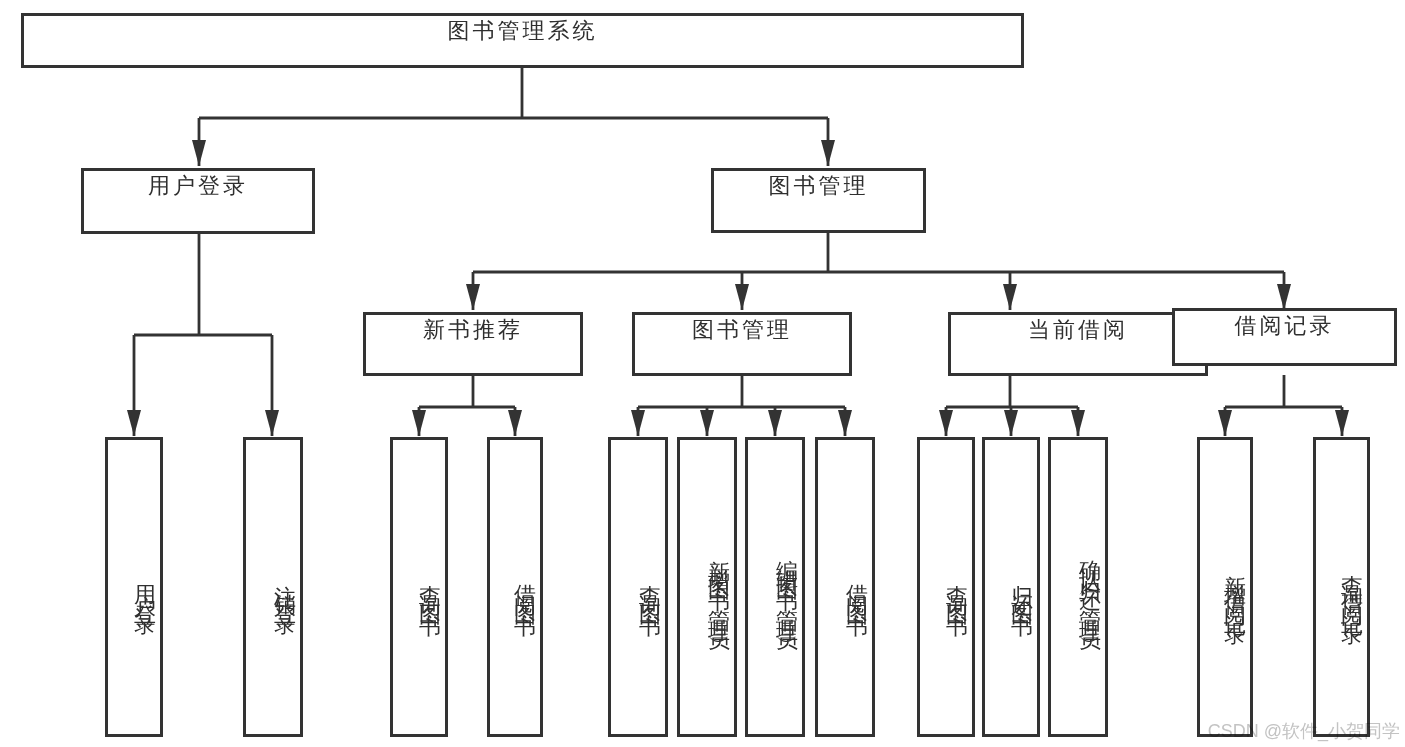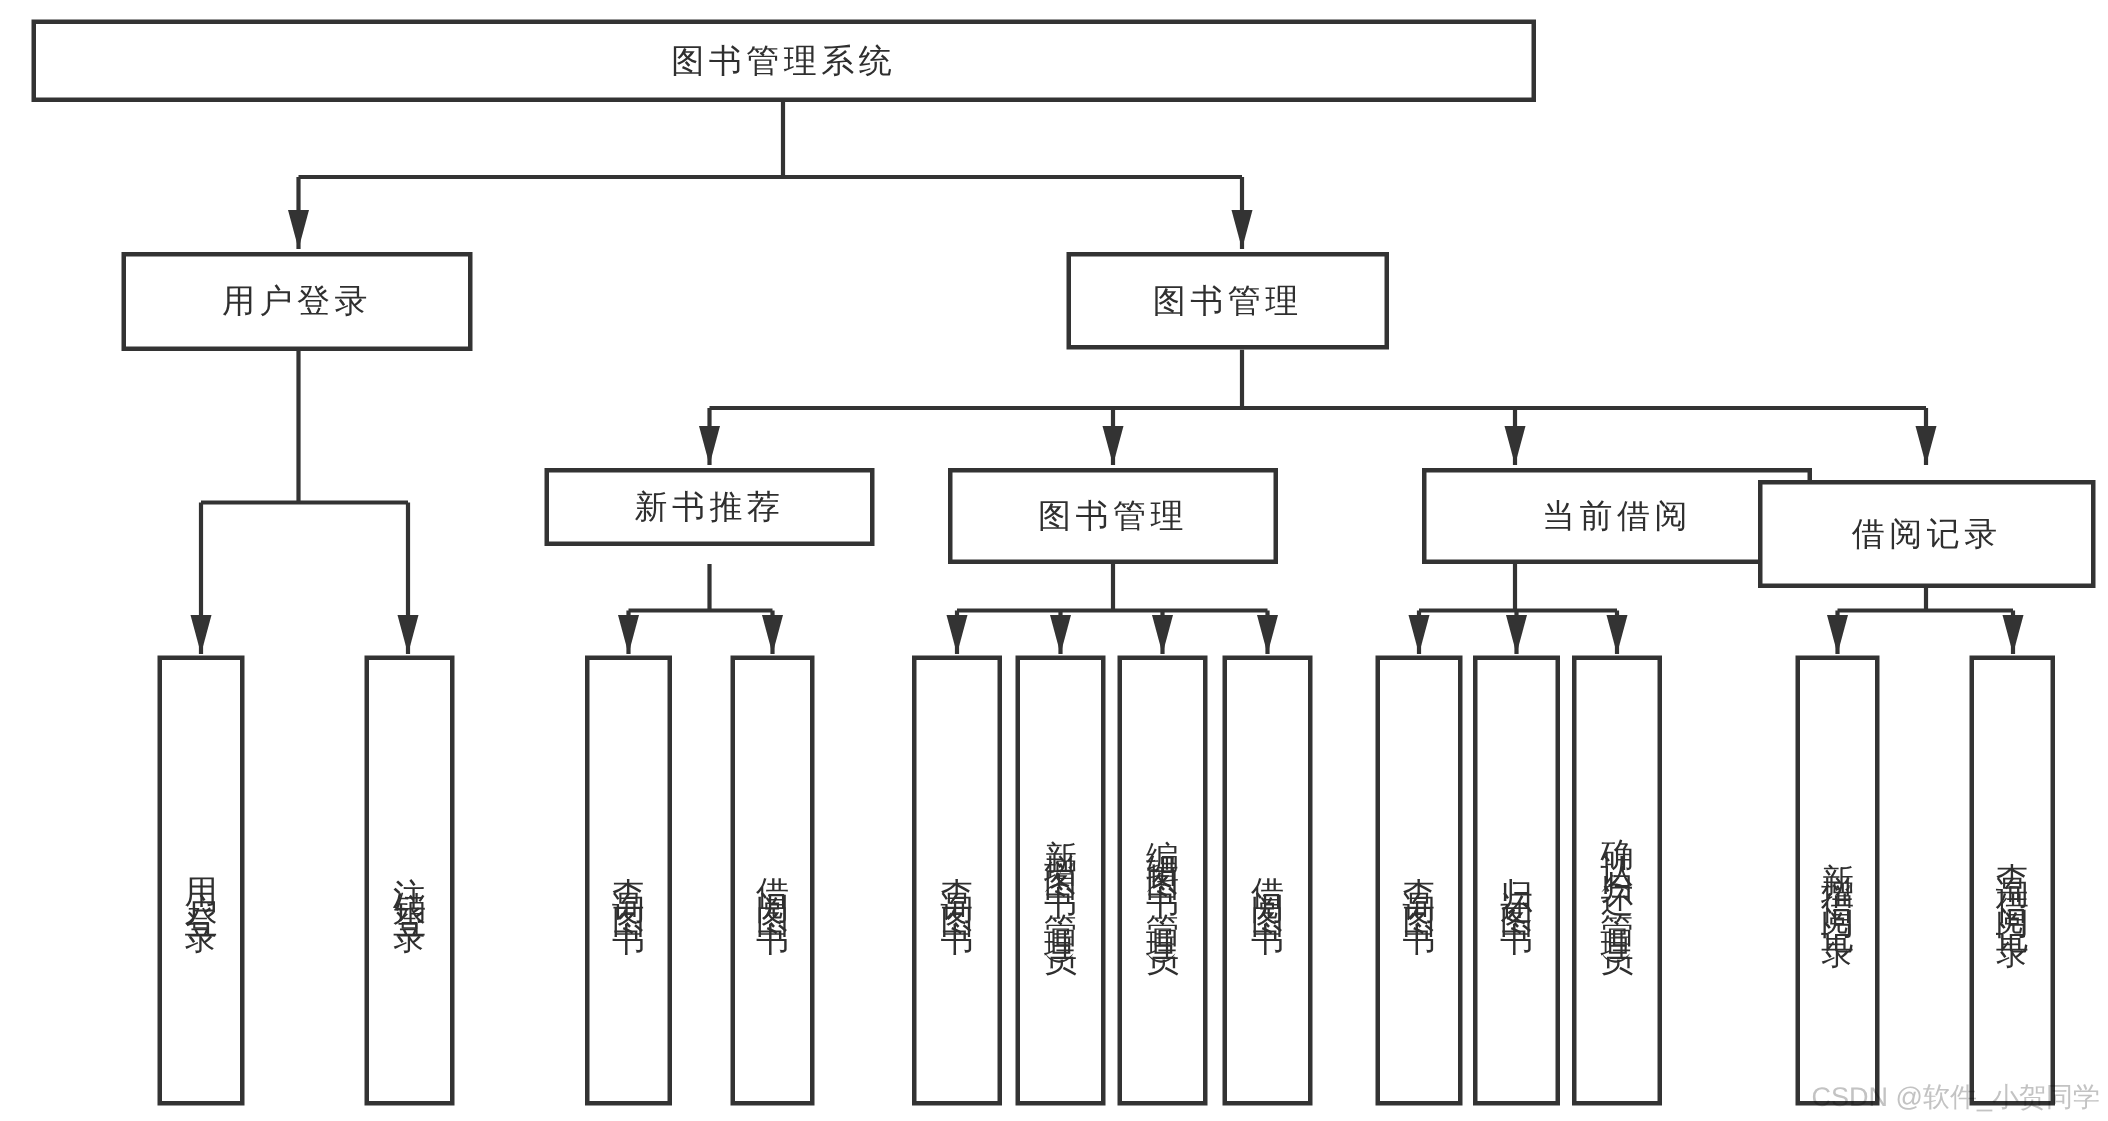--- a/index.html
+++ b/index.html
@@ -15,21 +15,21 @@
     position: absolute;
     left: 0; top: 0;
     z-index: 0;
   }
   .box {
     position: absolute;
     box-sizing: border-box;
     border: 3px solid #333333;
     background: #ffffff;
     display: flex;
-    align-items: center;
+    align-items: flex-start;
     justify-content: center;
     color: #2f2f2f;
     font-size: 22px;
     letter-spacing: 3px;
     z-index: 1;
     white-space: nowrap;
   }
   .leaf {
     writing-mode: vertical-rl;
     text-orientation: mixed;
@@ -108,30 +108,30 @@
     <span>图书管理系统</span>
   </div>
 
   <div class="box" style="left:81px;top:168px;width:234px;height:66px">
     <span>用户登录</span>
   </div>
   <div class="box" style="left:711px;top:168px;width:215px;height:65px">
     <span>图书管理</span>
   </div>
 
-  <div class="box" style="left:363px;top:312px;width:220px;height:52px">
+  <div class="box" style="left:363px;top:312px;width:220px;height:64px">
     <span>新书推荐</span>
   </div>
   <div class="box" style="left:632px;top:312px;width:220px;height:64px">
     <span>图书管理</span>
   </div>
   <div class="box" style="left:948px;top:312px;width:260px;height:64px">
     <span>当前借阅</span>
   </div>
-  <div class="box" style="left:1172px;top:320px;width:225px;height:72px">
+  <div class="box" style="left:1172px;top:308px;width:225px;height:58px">
     <span>借阅记录</span>
   </div>
 
   <div class="box leaf" style="left:105px;top:437px;width:58px;height:300px">
     <span>用户登录</span>
   </div>
   <div class="box leaf" style="left:243px;top:437px;width:60px;height:300px">
     <span>注销登录</span>
   </div>
 

